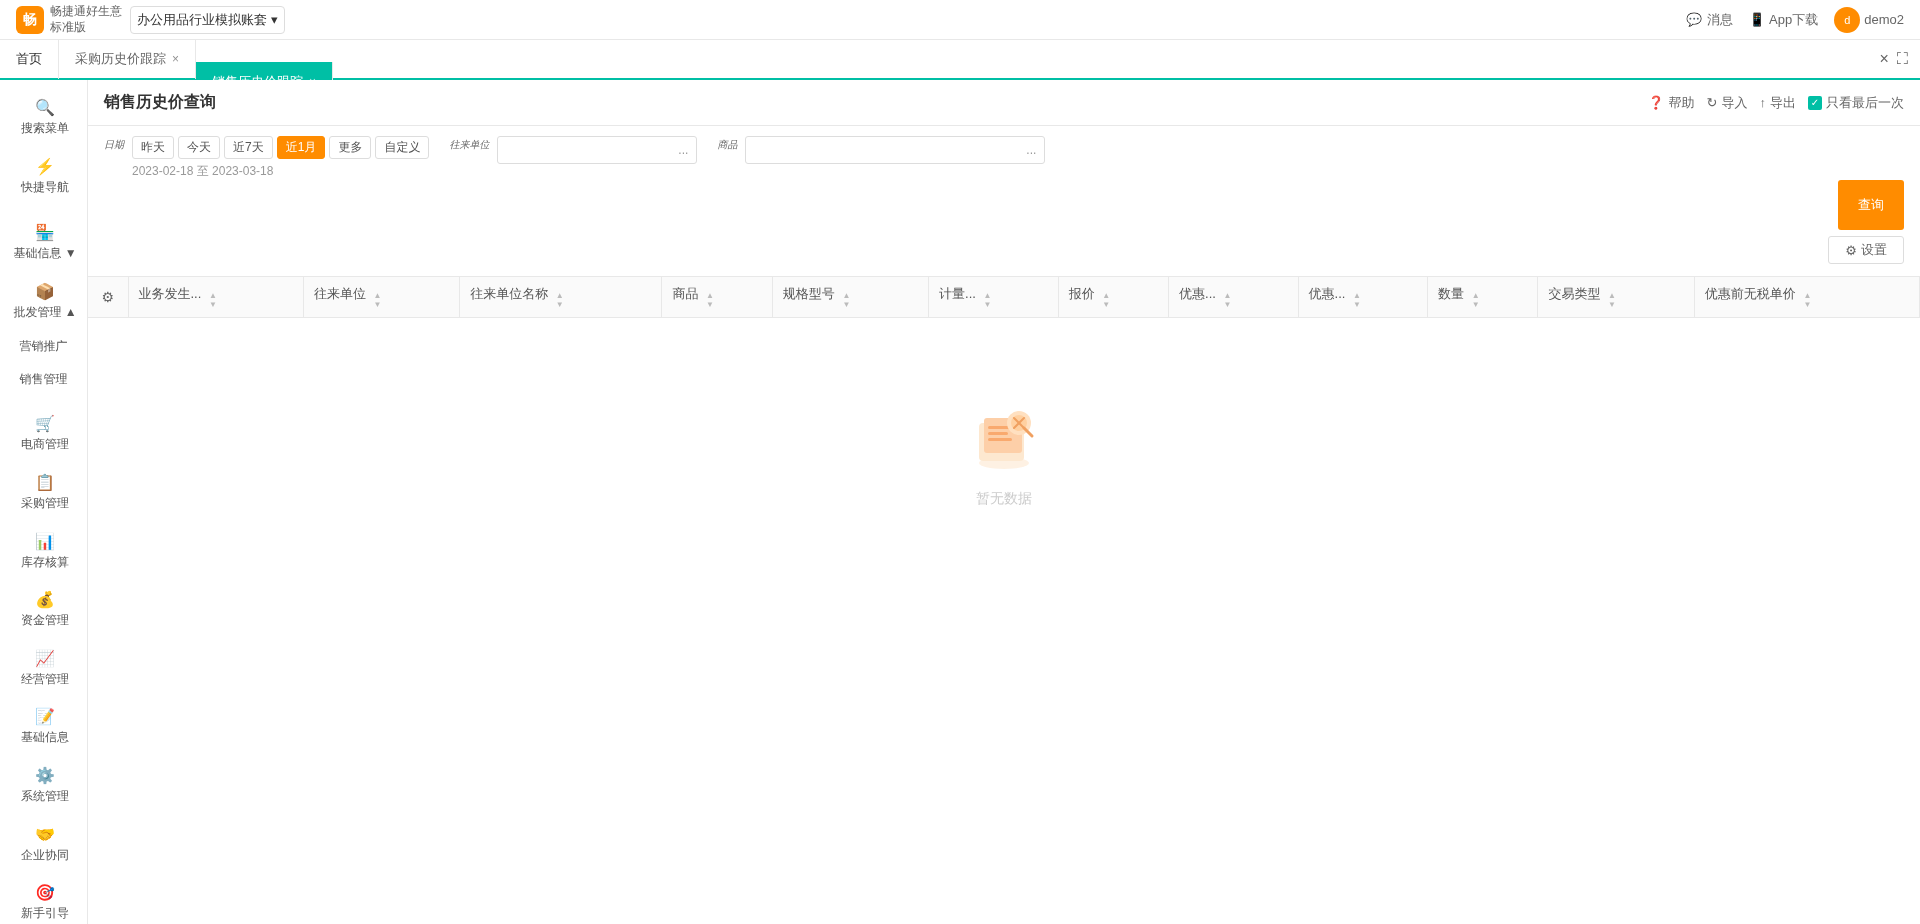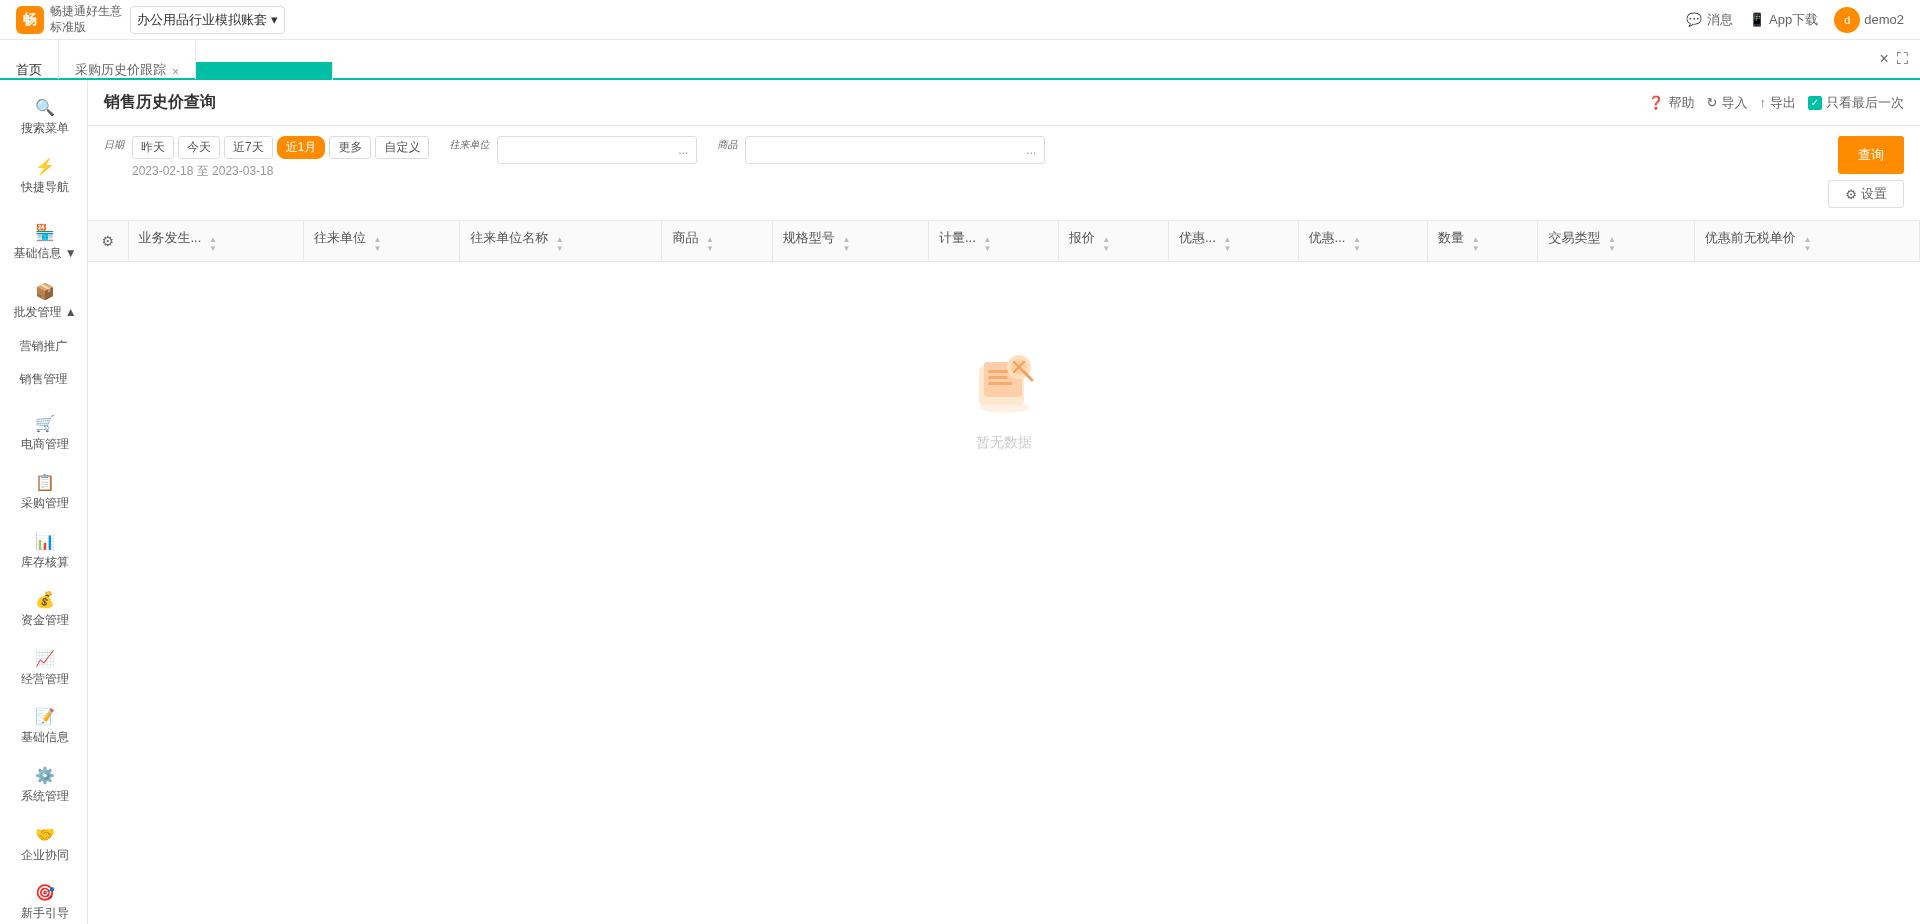--- a/index.html
+++ b/index.html
@@ -11,21 +11,21 @@
     .logo-area { display: flex; align-items: center; gap: 6px; }
     .logo-icon { width: 28px; height: 28px; background: #ff8c00; border-radius: 6px; display: flex; align-items: center; justify-content: center; color: white; font-size: 14px; font-weight: bold; }
     .logo-text { font-size: 12px; color: #666; line-height: 1.3; }
     .app-selector { display: flex; align-items: center; gap: 4px; padding: 4px 6px; border: 1px solid #ddd; border-radius: 4px; cursor: pointer; color: #333; font-size: 13px; }
     .topbar-right { display: flex; align-items: center; gap: 16px; color: #666; font-size: 13px; }
     .topbar-right-item { display: flex; align-items: center; gap: 4px; cursor: pointer; }
     .avatar { width: 26px; height: 26px; border-radius: 50%; background: #ff8c00; display: flex; align-items: center; justify-content: center; color: white; font-size: 11px; }
 
     
     .tabbar { height: 40px; background: #fff; display: flex; align-items: center; border-bottom: 2px solid #00bfa5; flex-shrink: 0; }
-    .tab { height: 40px; display: flex; align-items: flex-end; padding: 0 16px; cursor: pointer; font-size: 13px; color: #666; border-right: 1px solid #e8e8e8; gap: 6px; white-space: nowrap; }
+    .tab { height: 40px; display: flex; align-items: center; padding: 0 16px; cursor: pointer; font-size: 13px; color: #666; border-right: 1px solid #e8e8e8; gap: 6px; white-space: nowrap; }
     .tab.active { background: #00bfa5; color: white; margin-top: 46px; }
     .tab.home { color: #333; }
     .tab-close { font-size: 12px; cursor: pointer; opacity: 0.7; }
     .tabbar-actions { margin-left: auto; display: flex; align-items: center; gap: 8px; padding-right: 12px; }
     .tabbar-action-btn { color: #666; cursor: pointer; font-size: 16px; }
 
     
     .main-layout { display: flex; flex: 1; overflow: hidden; }
 
     
@@ -46,26 +46,26 @@
     .only-last-checkbox { display: flex; align-items: center; gap: 4px; cursor: pointer; }
     .checkbox-checked { width: 14px; height: 14px; background: #00bfa5; border-radius: 2px; display: flex; align-items: center; justify-content: center; color: white; font-size: 10px; flex-shrink: 0; }
 
     
     .filter-bar { background: #fff; padding: 10px 16px 12px; display: flex; align-items: flex-start; gap: 20px; flex-shrink: 0; flex-wrap: wrap; border-bottom: 1px solid #e8e8e8; }
     .filter-group { display: flex; align-items: flex-start; gap: 8px; }
     .filter-label { color: #666; font-size: 10px; padding-top: 2px; white-space: nowrap; font-style: italic; }
     .filter-dates { display: flex; flex-direction: column; gap: 4px; }
     .date-buttons { display: flex; align-items: center; gap: 4px; }
     .date-btn { padding: 2px 8px; border: 1px solid #ddd; border-radius: 3px; cursor: pointer; font-size: 12px; color: #555; background: #fff; }
-    .date-btn.active { background: #ff8c00; color: white; border-color: #ff8c00; border-radius: 8px; }
+    .date-btn.active { background: #ff8c00; color: white; border-color: #ff8c00; border-radius: 3px; }
     .date-range { font-size: 12px; color: #999; }
     .filter-input { display: flex; align-items: center; border: 1px solid #ddd; border-radius: 3px; padding: 2px 8px; min-width: 200px; background: #fff; height: 28px; cursor: pointer; }
     .filter-input-text { color: #ccc; font-size: 12px; flex: 1; }
     .filter-dots { color: #999; font-size: 12px; }
-    .search-btn { background: #ff8c00; color: white; border: none; padding: 10px 20px; border-radius: 3px; cursor: pointer; font-size: 13px; }
+    .search-btn { background: #ff8c00; color: white; border: none; padding: 16px 20px; border-radius: 3px; cursor: pointer; font-size: 13px; margin-top: 44px; }
     .settings-btn { background: #fff; color: #666; border: 1px solid #ddd; padding: 4px 16px; border-radius: 3px; cursor: pointer; font-size: 13px; display: flex; align-items: center; gap: 4px; }
     .filter-right { margin-left: auto; display: flex; flex-direction: column; gap: 6px; align-items: flex-end; }
 
     
     .table-container { flex: 1; overflow: auto; background: #fff; margin: 0; }
     .data-table { width: 100%; border-collapse: collapse; font-size: 13px; }
     .data-table th { background: #fafafa; border-bottom: 1px solid #e8e8e8; border-right: 1px solid #e8e8e8; padding: 8px 10px; color: #555; font-weight: 500; white-space: nowrap; text-align: left; }
     .data-table th:first-child { width: 40px; text-align: center; }
     .sort-arrows { display: inline-flex; flex-direction: column; margin-left: 4px; gap: 1px; }
     .sort-arrow { font-size: 8px; color: #bbb; line-height: 1; }

